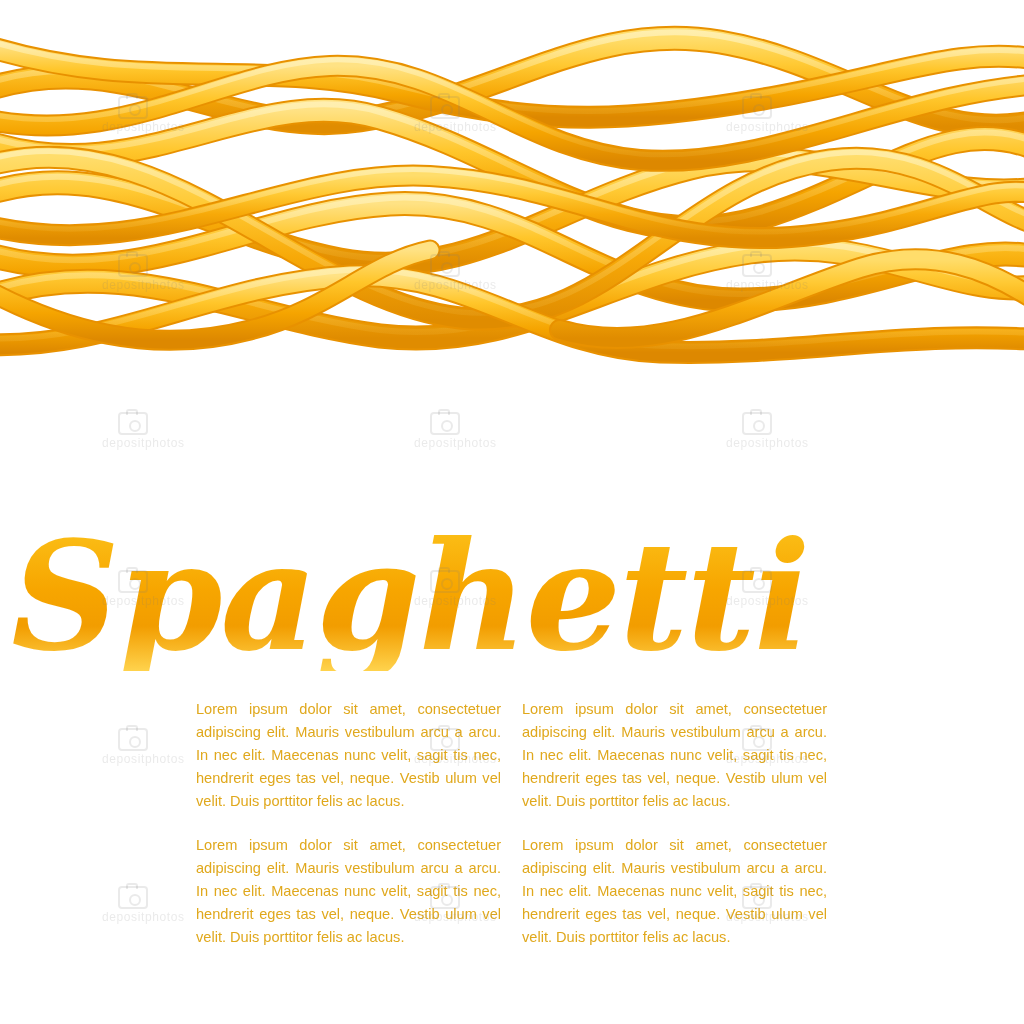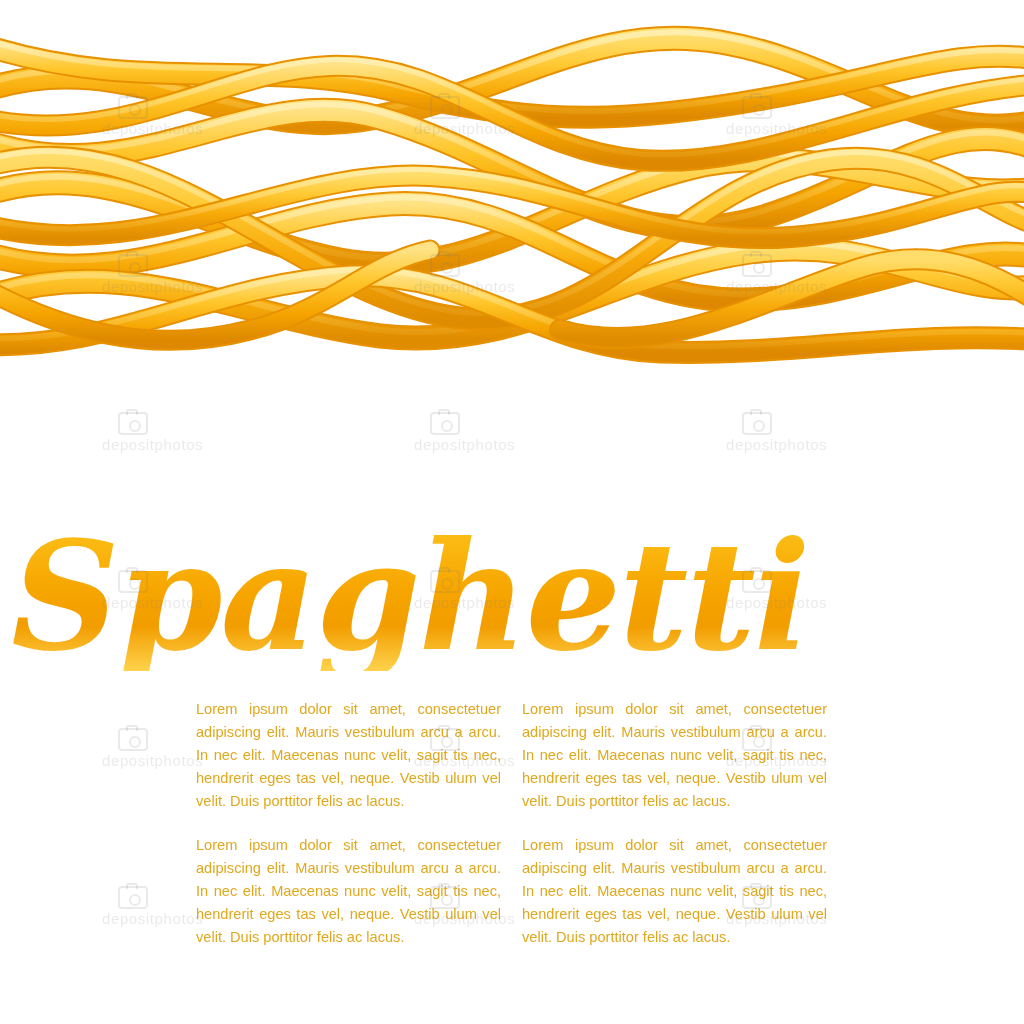--- a/index.html
+++ b/index.html
@@ -76,21 +76,21 @@
   
   #watermarks {
     position: absolute;
     inset: 0;
     pointer-events: none;
   }
   .wm {
     position: absolute;
     color: rgba(125, 125, 125, 0.16);
     font-family: "Liberation Sans", sans-serif;
-    font-size: 15px;
+    font-size: 12px;
     letter-spacing: 0.6px;
     white-space: nowrap;
   }
   .wm-cam {
     position: absolute;
     width: 26px;
     height: 19px;
     border: 2px solid rgba(125, 125, 125, 0.16);
     border-radius: 4px;
   }

